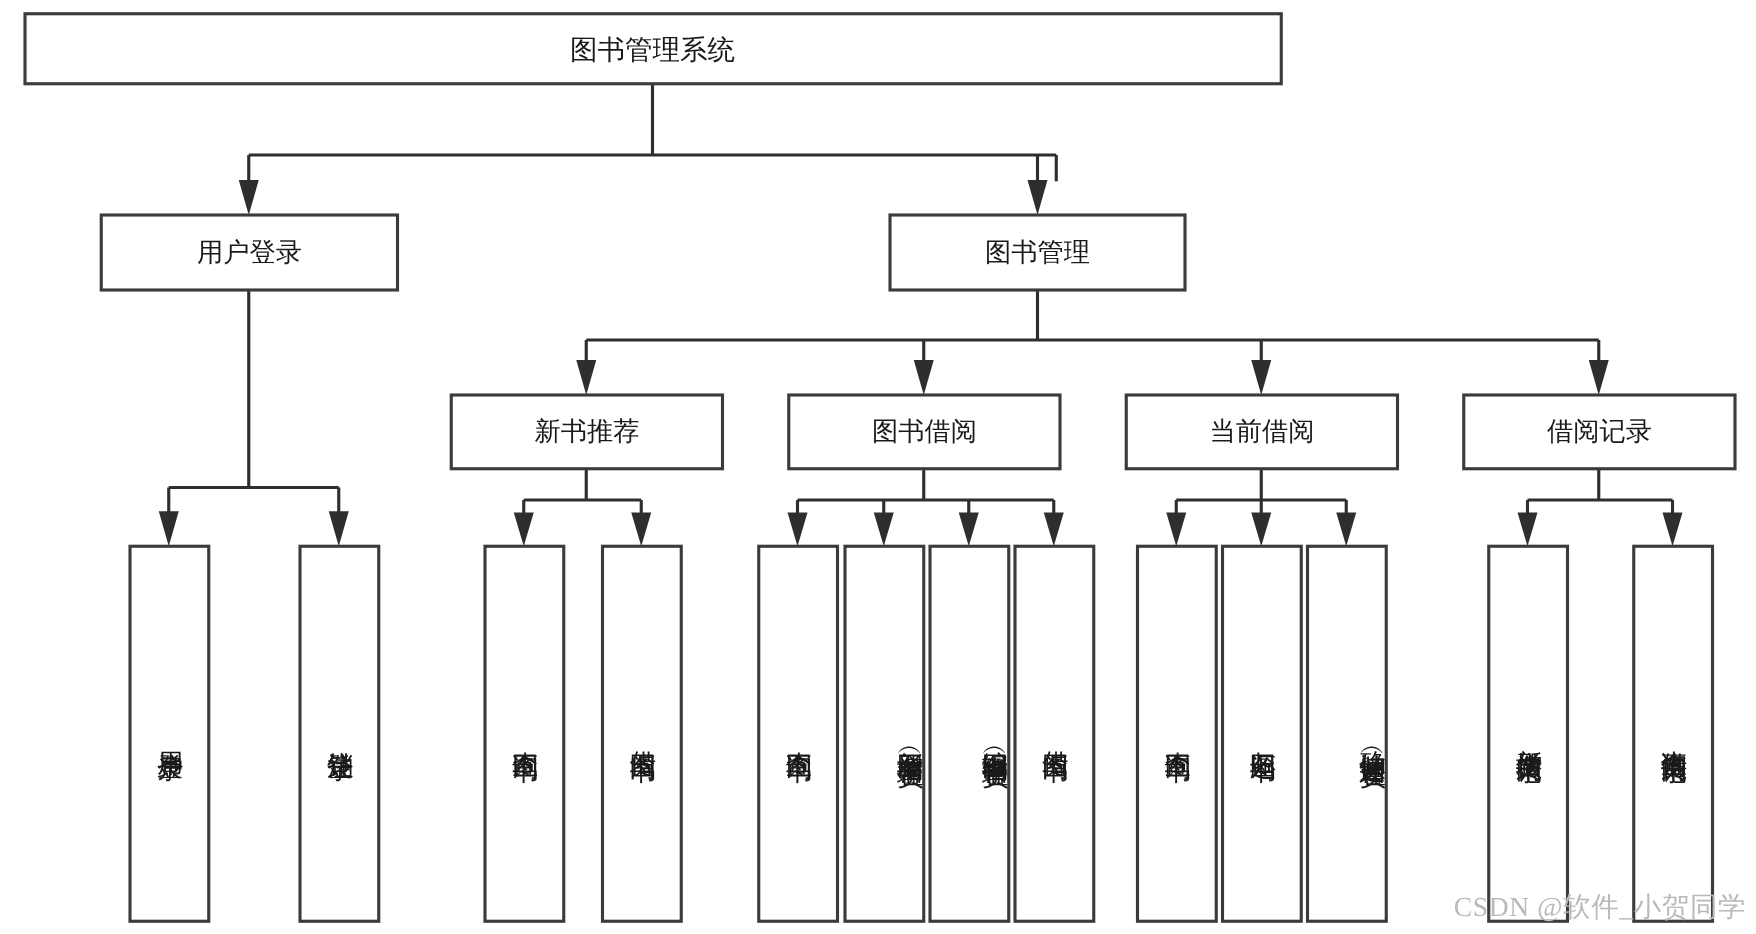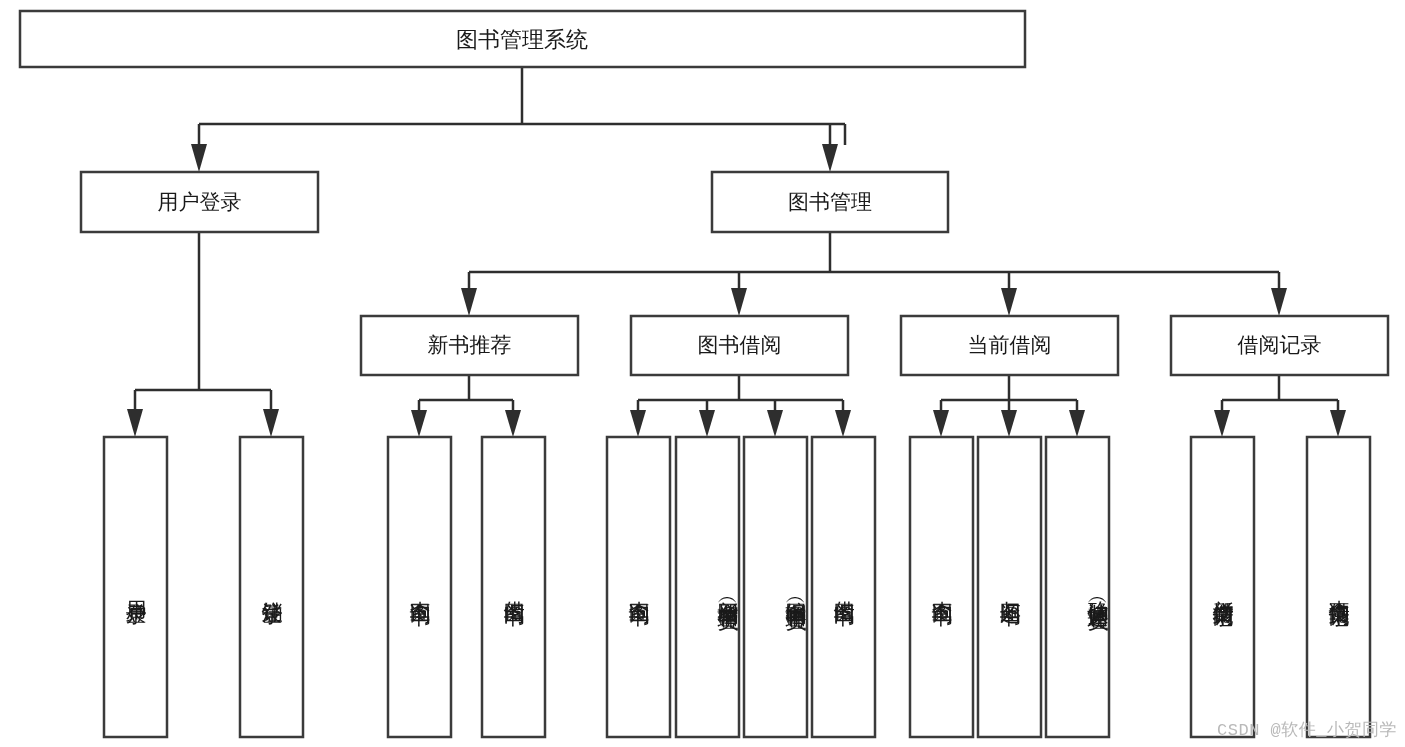--- a/index.html
+++ b/index.html
@@ -67,22 +67,22 @@
     align-items: center;
     justify-content: center;
     text-align: center;
     white-space: nowrap;
     pointer-events: none;
   }
   .watermark {
     position: absolute;
     right: 8px;
     bottom: 6px;
-    font-family: Liberation Mono, monospace;
-    font-size: 17px;
+    font-family: Liberation Serif, serif;
+    font-size: 22px;
     color: #b9b9b9;
     letter-spacing: 0.5px;
     white-space: nowrap;
   }
 </style>
 </head>
 <body>
 
 <div id="diagram-root">
 

